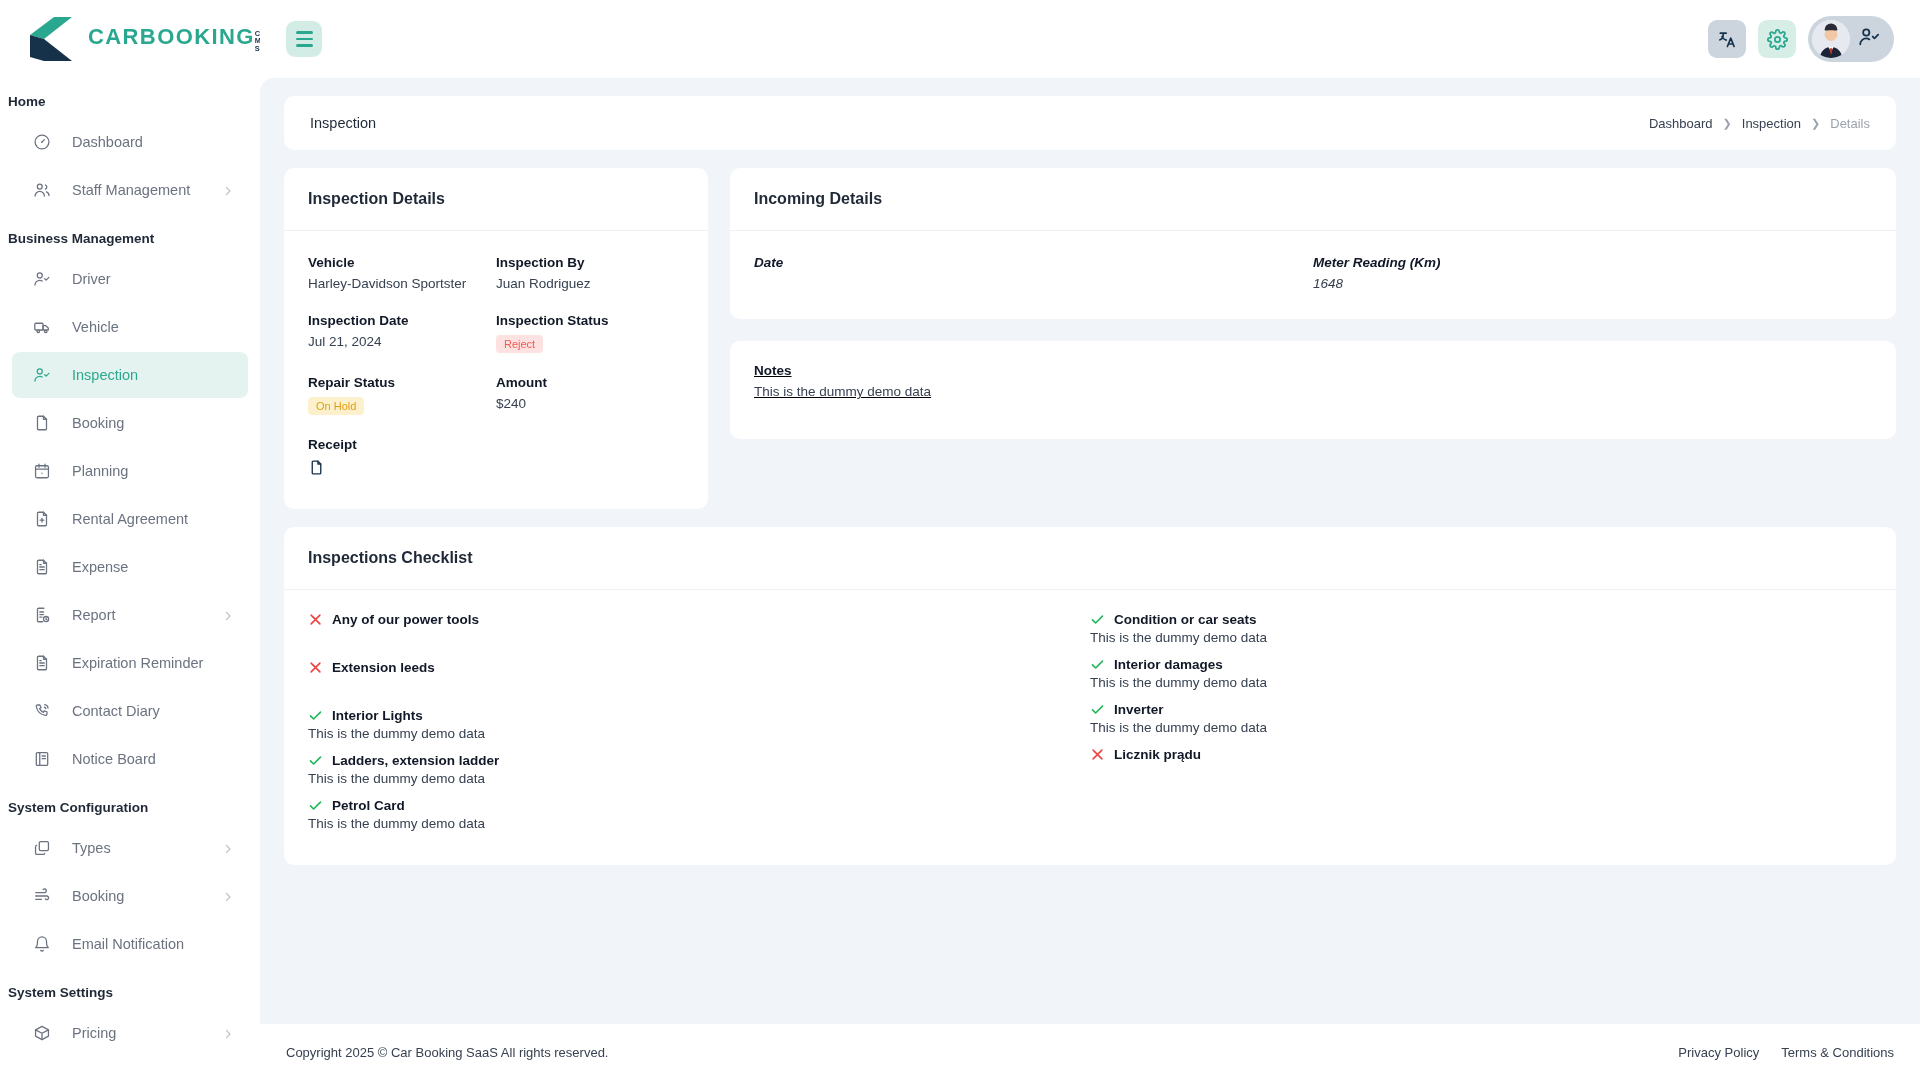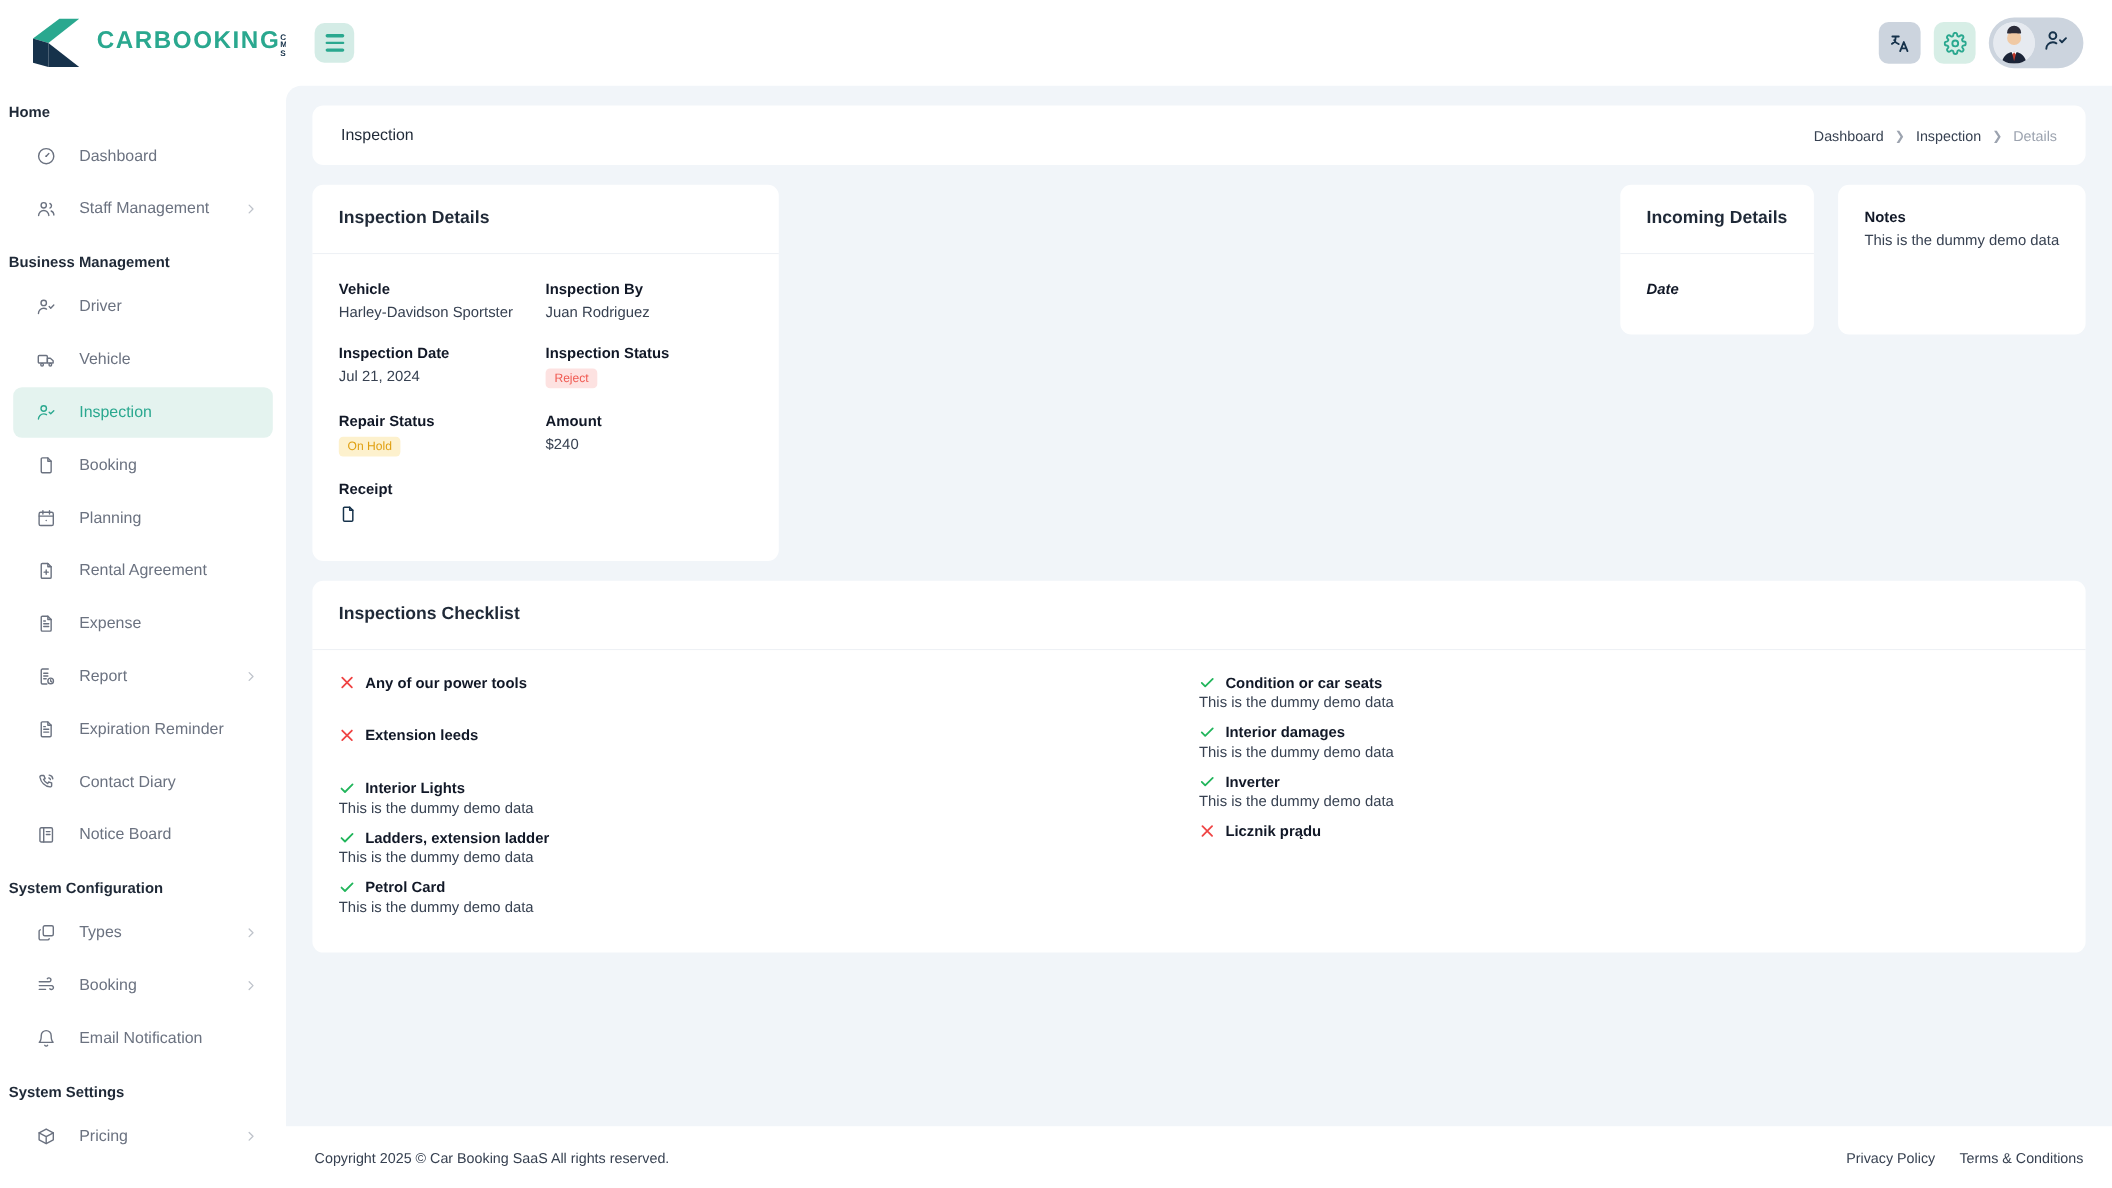--- a/index.html
+++ b/index.html
@@ -118,35 +118,35 @@
   }
   #pagebar .title { font-size: 14.5px; font-weight: 500; color: #1f2937; }
   .crumbs { margin-left: auto; display: flex; align-items: center; gap: 10px; font-size: 13px; }
   .crumbs a { color: #374151; text-decoration: none; cursor: pointer; }
   .crumbs .sep { color: #9ca3af; font-size: 11px; }
   .crumbs .cur { color: #9ca3af; }
 
   
   .row { display: flex; gap: 22px; align-items: flex-start; }
   .col-left { flex: 0 0 424px; }
-  .col-right { flex: 1; display: flex; flex-direction: row; gap: 22px; justify-content: flex-end; }
+  .col-right { flex: 1; display: flex; flex-direction: column; gap: 22px; }
 
   .fields { padding: 24px 24px 28px 24px; }
   .fgrid { display: grid; grid-template-columns: 1fr 1fr; row-gap: 22px; }
   .flabel { font-size: 13.5px; font-weight: 700; color: #111827; margin-bottom: 6px; }
   .fvalue { font-size: 13.5px; color: #374151; }
 
   .badge {
     display: inline-block; font-size: 11px;
     padding: 3px 8px; border-radius: 4px; font-weight: 400;
   }
   .badge.reject { background: #fde2e1; color: #f05a52; }
   .badge.onhold { background: #fdf1cd; color: #e0a012; }
 
-  .notes-card { padding: 22px 24px 40px 24px; }
+  .notes-card { padding: 22px 24px 40px 24px; text-decoration: underline; }
 
   
   .checklist-body { padding: 22px 24px 34px 24px; display: flex; }
   .cl-col { flex: 1; padding-right: 30px; }
   .cl-item { margin-bottom: 12px; }
   .cl-item:last-child { margin-bottom: 0; }
   .cl-head { display: flex; align-items: center; gap: 9px; }
   .cl-mark { width: 15px; height: 15px; flex: 0 0 15px; }
   .cl-name { font-size: 13.5px; font-weight: 700; color: #111827; }
   .cl-desc { font-size: 13.5px; color: #374151; margin-top: 3px; margin-left: 0; }
@@ -460,20 +460,24 @@
       </section>
 
       <div class="col-right">
         <section class="card">
           <div class="card-head">Incoming Details</div>
           <div class="fields" style="font-style:italic;">
             <div class="fgrid" id="incoming-fields">
                 <div>
                   <div class="flabel">Date</div>
                 </div>
+                <div>
+                  <div class="flabel">Meter Reading (Km)</div>
+                  <div class="fvalue">1648</div>
+                </div>
               </div>
           </div>
         </section>
 
         <section class="card notes-card">
           <div class="flabel">Notes</div>
           <div class="fvalue">This is the dummy demo data</div>
         </section>
       </div>
     </div>

